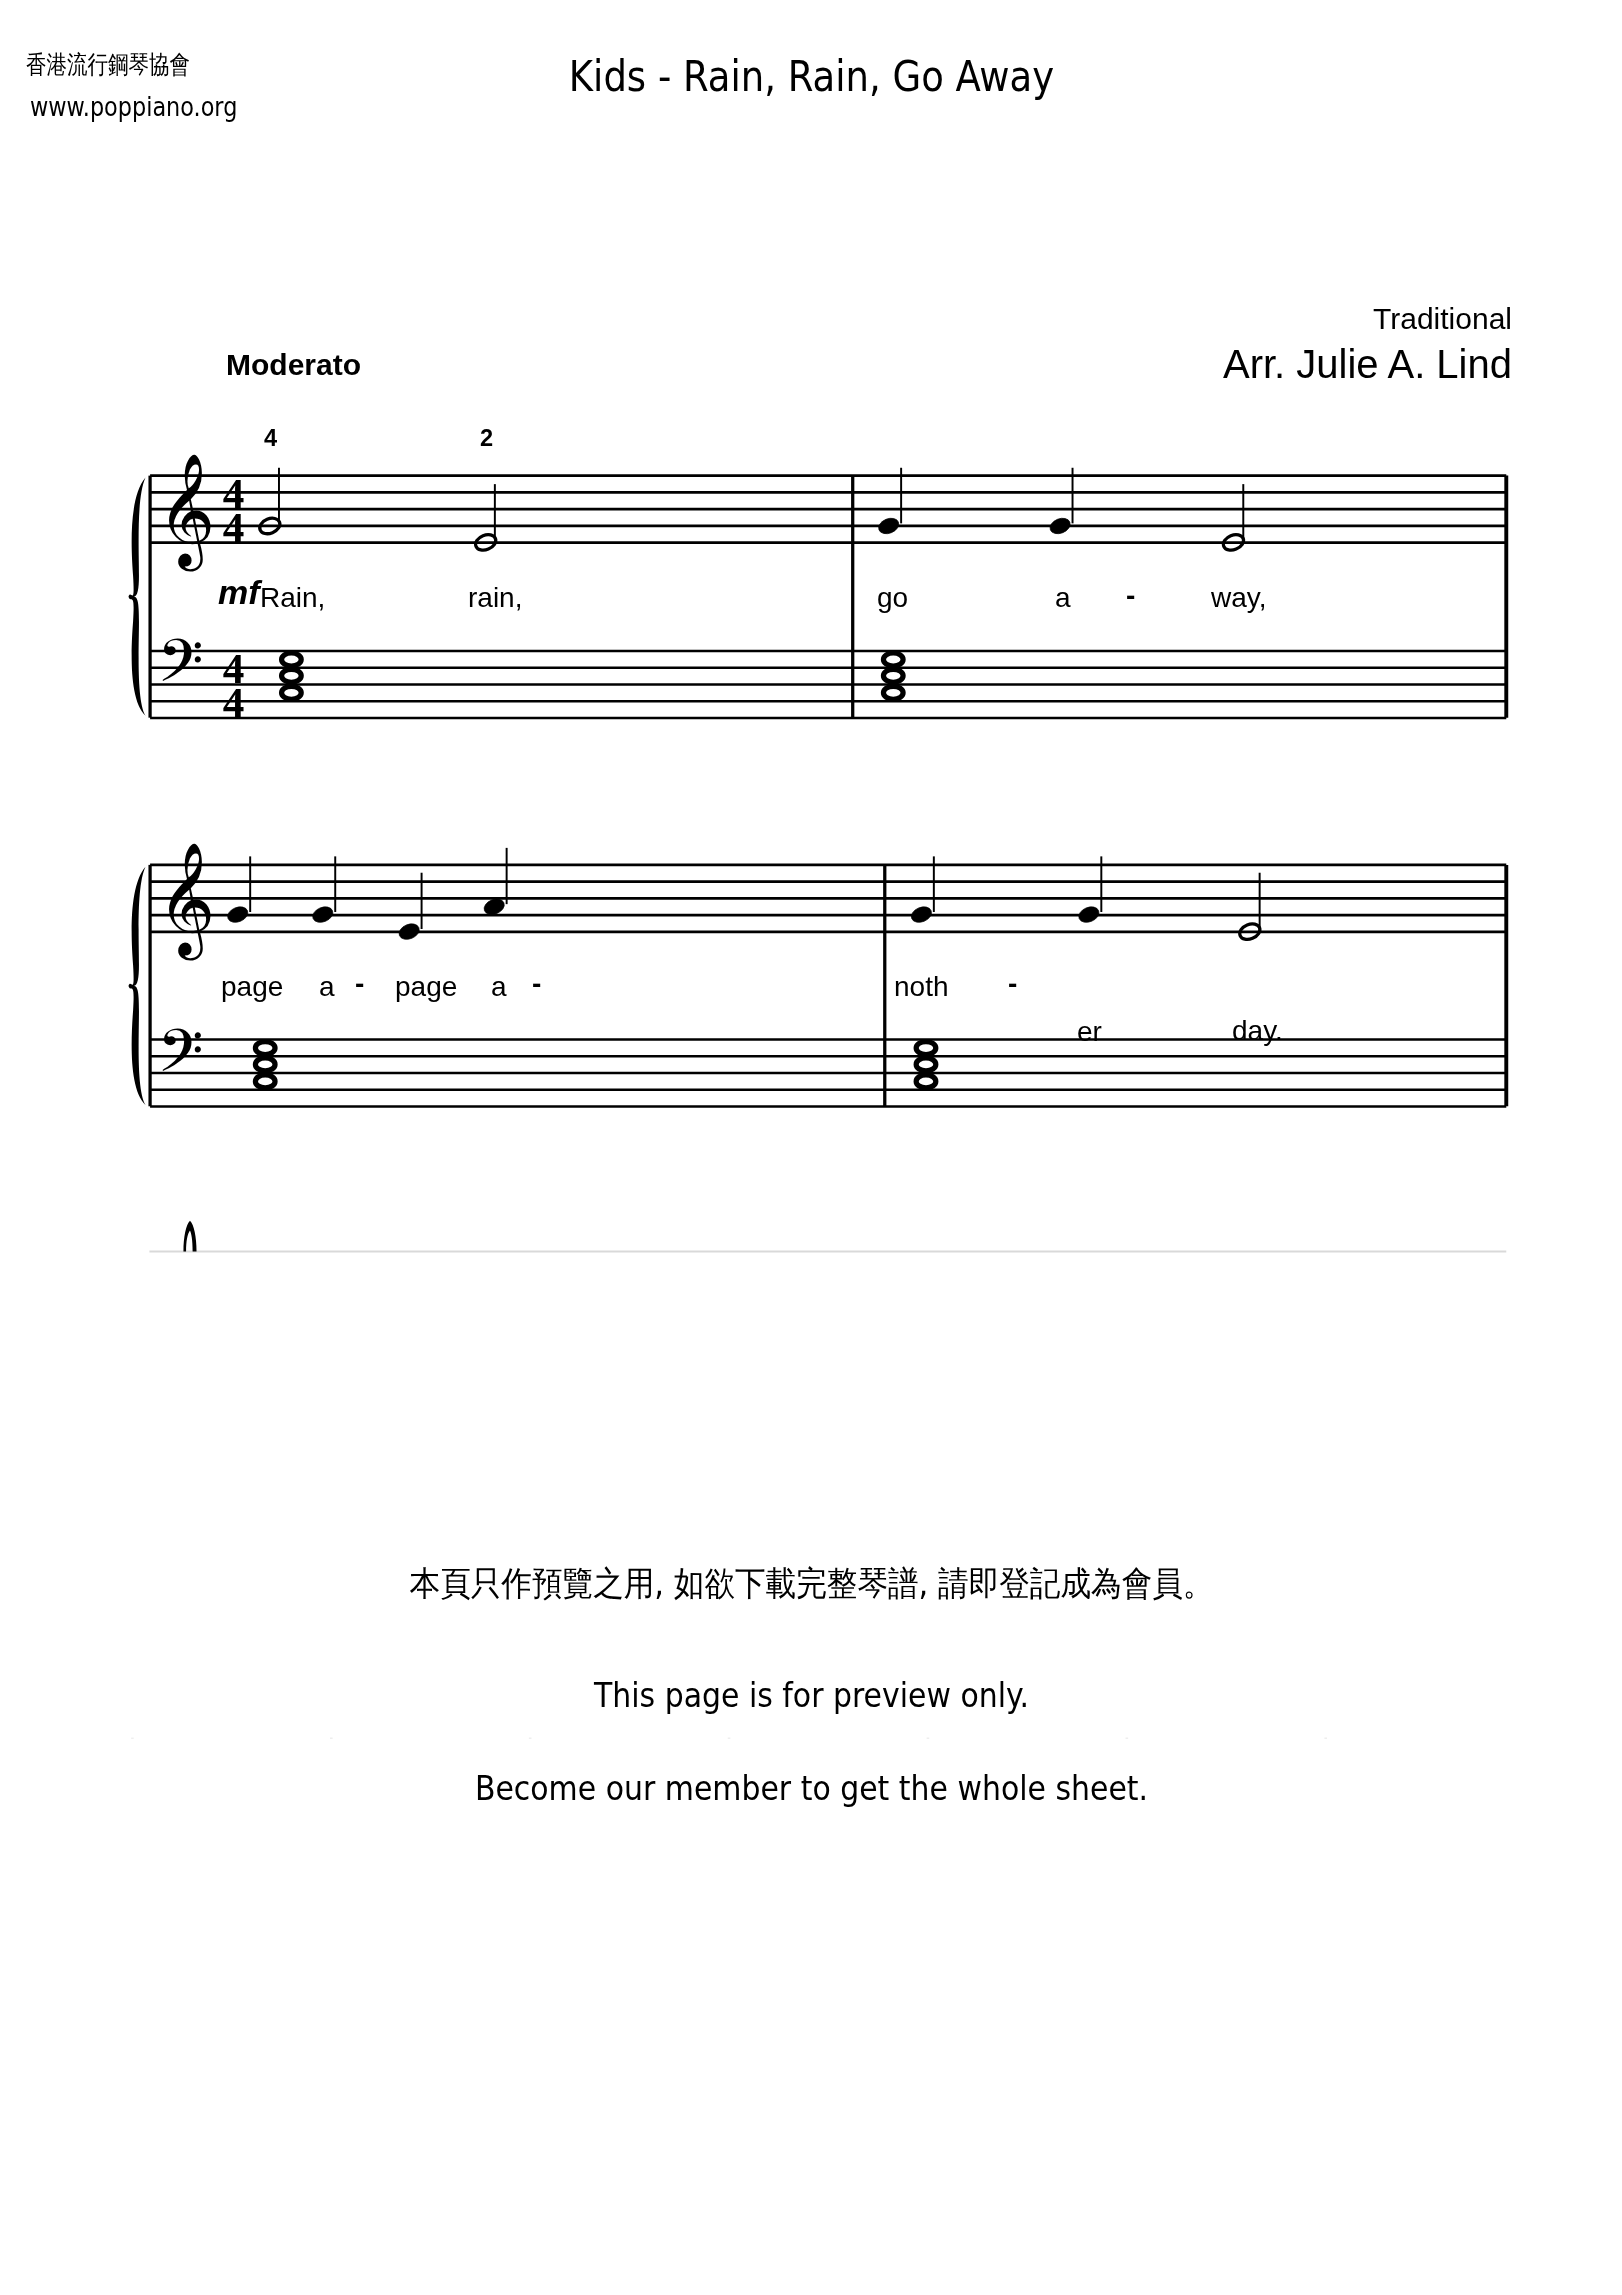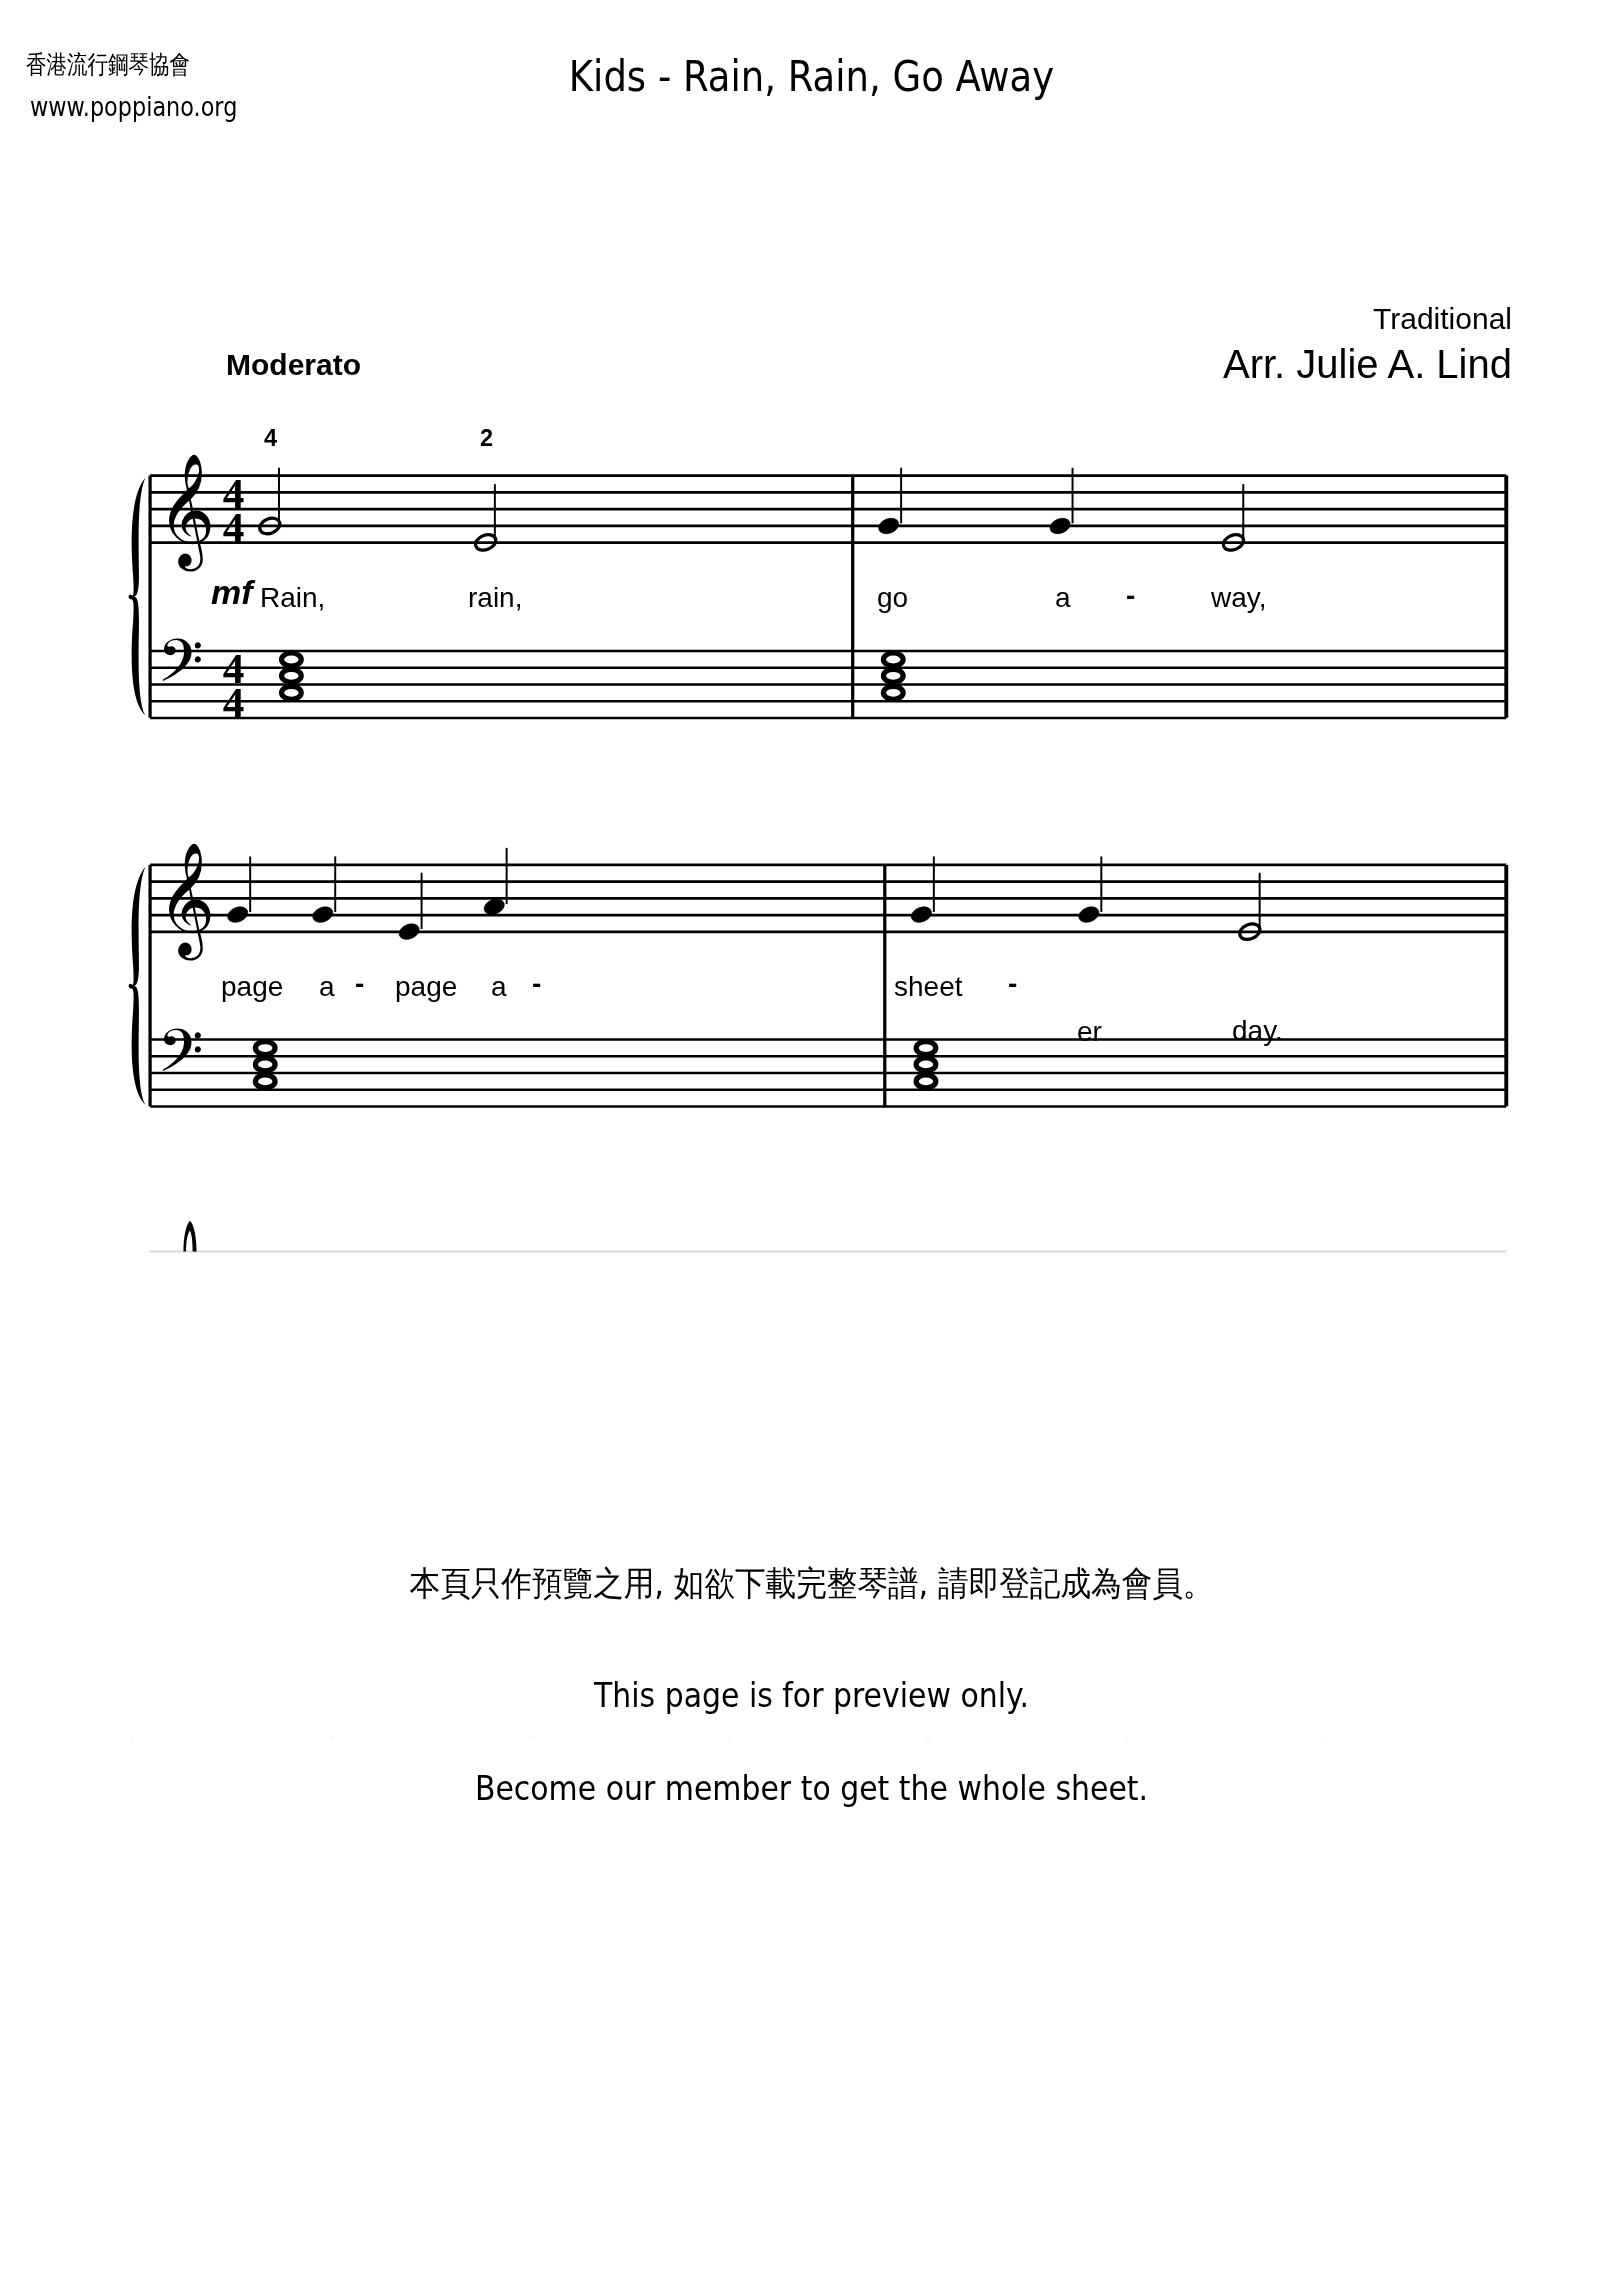--- a/index.html
+++ b/index.html
@@ -8,21 +8,21 @@
   .sans { font-family:"DejaVu Sans", "Liberation Sans", sans-serif; }
   .serif { font-family:Liberation Sans, sans-serif; }
   #org-name { left:26px; top:48px; font-size:25px; transform:scaleX(0.82); transform-origin:left top; }
   #org-url { left:30px; top:92px; font-size:26px; transform:scaleX(0.86); transform-origin:left top; }
   #title { left:0; width:1623px; text-align:center; top:51px; font-size:43px; transform:scaleX(0.86); }
   #composer { right:111px; top:302px; font-size:30px; text-align:right; }
   #arranger { right:111px; top:342px; font-size:40px; text-align:right; }
   #tempo { left:226px; top:348px; font-size:30px; font-weight:bold; }
   .finger { font-size:23.6px; font-weight:bold; }
   .lyric { font-size:28px; }
-  .dyn { font-size:34px; font-weight:bold; font-style:italic; }
+  .dyn { font-size:34px; font-weight:bold; font-style:italic;margin-left:7px; }
   svg.score { position:absolute; left:0; top:0; }
   .notice-zh { left:0; width:1623px; text-align:center; top:1561px; font-size:34px; transform:scaleX(0.9); }
   .notice-en { left:0; width:1623px; text-align:center; font-size:34px; transform:scaleX(0.88); }
 </style>
 </head>
 <body>
 
 <div id="org-name" class="abs sans">香港流行鋼琴協會</div>
 <div id="org-url" class="abs sans">www.poppiano.org</div>
 <div id="title" class="abs sans">Kids - Rain, Rain, Go Away</div>
@@ -150,21 +150,21 @@
 <div class="abs serif lyric" style="left:1055px; top:582px;">a</div>
 <div class="abs serif lyric" style="left:1126px; top:580px; font-weight:bold;">-</div>
 <div class="abs serif lyric" style="left:1211px; top:582px;">way,</div>
 
 <div class="abs serif lyric" style="left:221px; top:971px;">page</div>
 <div class="abs serif lyric" style="left:319px; top:971px;">a</div>
 <div class="abs serif lyric" style="left:355px; top:968px; font-weight:bold;">-</div>
 <div class="abs serif lyric" style="left:395px; top:971px;">page</div>
 <div class="abs serif lyric" style="left:491px; top:971px;">a</div>
 <div class="abs serif lyric" style="left:532px; top:968px; font-weight:bold;">-</div>
-<div class="abs serif lyric" style="left:894px; top:971px;">sheet</div>
+<div class="abs serif lyric" style="left:894px; top:971px;">noth</div>
 <div class="abs serif lyric" style="left:1008px; top:968px; font-weight:bold;">-</div>
 <div class="abs serif lyric" style="left:1077px; top:1016px;">er</div>
 <div class="abs serif lyric" style="left:1232px; top:971px;margin-top:44px;">day.</div>
 
 <div class="abs sans notice-zh">本頁只作預覽之用, 如欲下載完整琴譜, 請即登記成為會員。</div>
 <div class="abs sans notice-en" style="top:1675px;">This page is for preview only.</div>
 <div class="abs sans notice-en" style="top:1768px;">Become our member to get the whole sheet.</div>
 
 
 </body></html>

